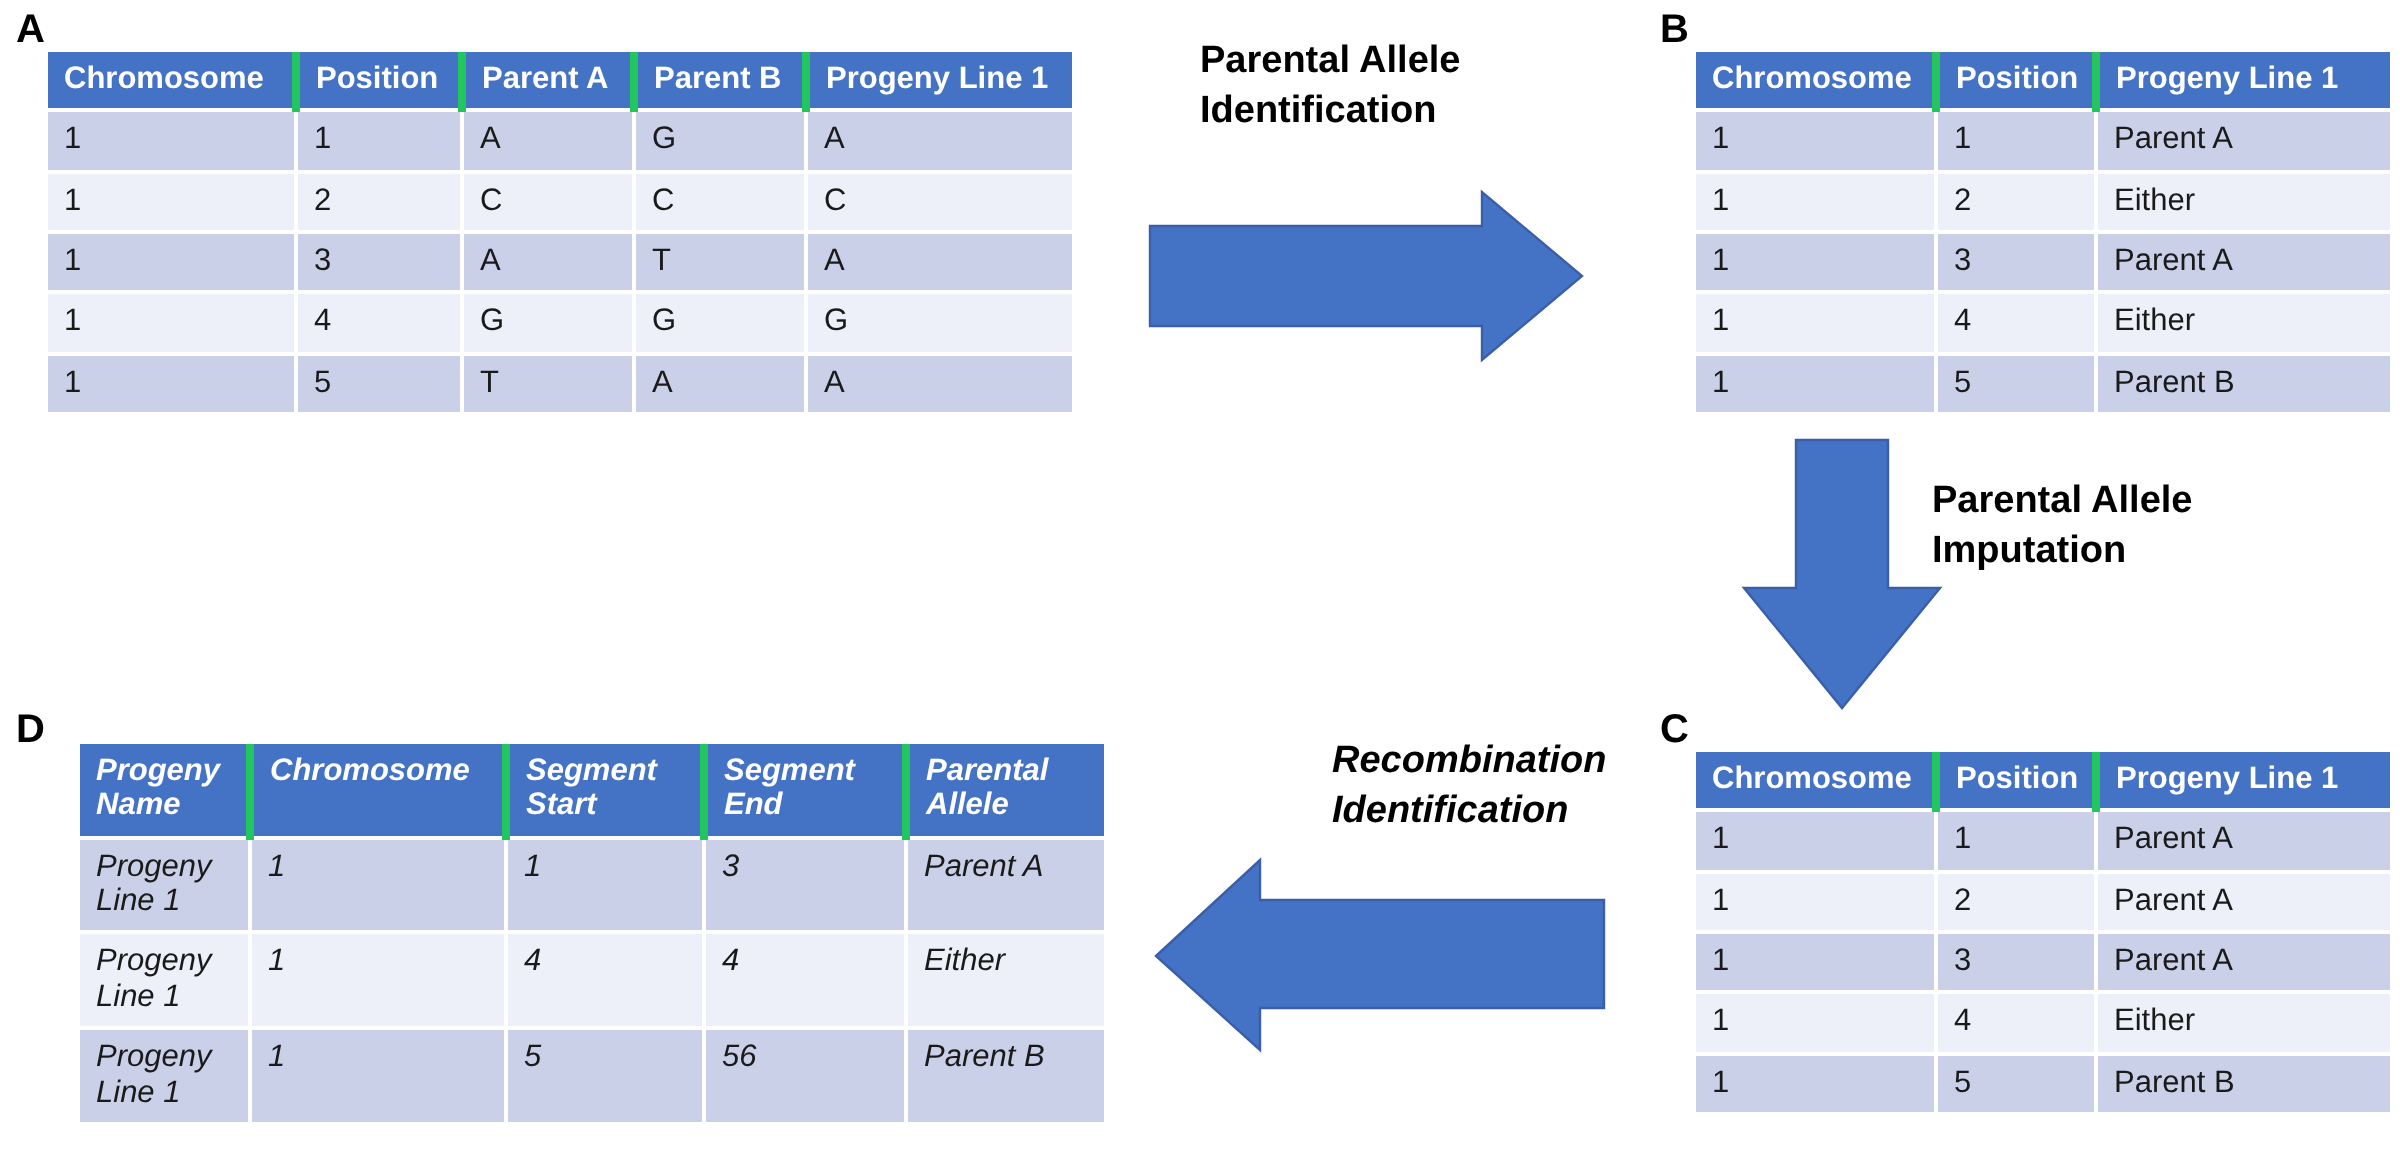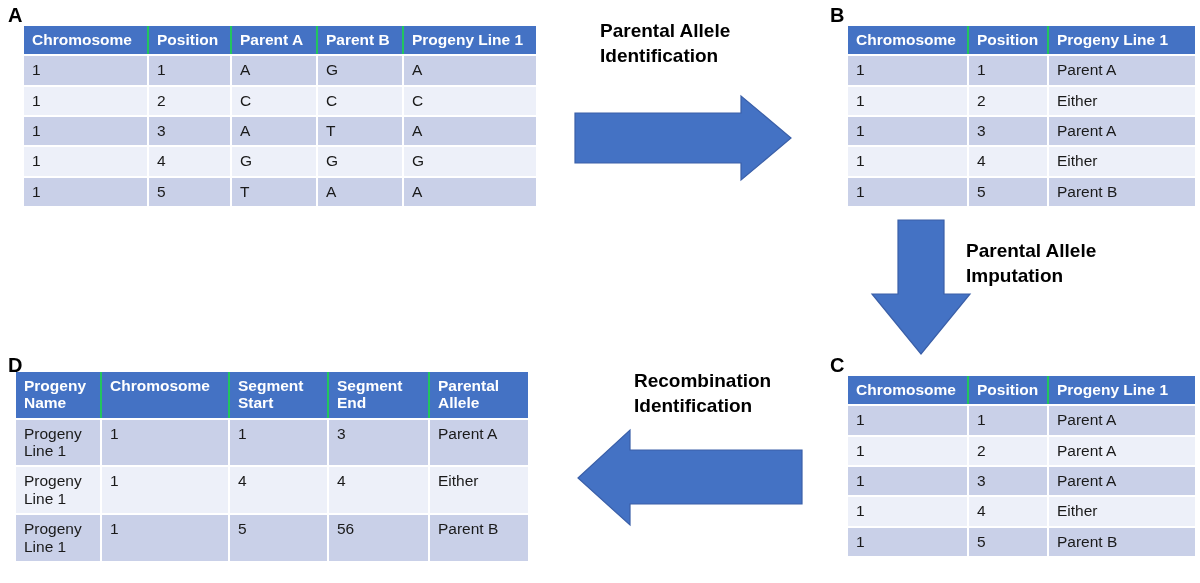--- a/index.html
+++ b/index.html
@@ -35,21 +35,21 @@
     table-layout: fixed;
     font-family: "Liberation Sans", sans-serif;
   }
   .tbl th {
     background: #4472C4;
     color: #ffffff;
     font-weight: bold;
     font-size: 15.5px;
     text-align: left;
     padding: 5px 8px 6px 8px;
-    border-right: 2px solid #22c55e;
+    border-right: 4px solid #22c55e;
     border-bottom: 2px solid #ffffff;
     vertical-align: top;
     line-height: 1.12;
     white-space: pre-line;
   }
   .tbl th:last-child { border-right: none; }
   .tbl td {
     font-size: 15.5px;
     color: #1a1a1a;
     text-align: left;
@@ -242,32 +242,32 @@
         <td>Either</td>
       </tr>
       <tr class="band-dark">
         <td>1</td>
         <td>5</td>
         <td>Parent B</td>
       </tr>
     </tbody>
   </table>
 
-  <div class="arrow-label" style="left:634px; top:368px; width:230px;">Recombination
+  <div class="arrow-label" style="left:666px; top:368px; width:230px;font-style:italic;">Recombination
 Identification</div>
 
   <div class="arrow" style="left:576px; top:428px;">
     <svg width="228" height="100" viewBox="0 0 228 100">
       <polygon points="2,50 54,2 54,22 226,22 226,76 54,76 54,97" fill="#4472C4" stroke="#3A5FA8" stroke-width="1.2"></polygon>
     </svg>
   </div>
 
   <div class="panel-letter" style="left:8px; top:355px;">D</div>
 
-  <table class="tbl" id="table-d" style="left:16px; top:372px; width:512px;">
+  <table class="tbl" id="table-d" style="left:40px; top:372px; width:512px;font-style:italic;">
     <colgroup>
       <col style="width:85px">
         <col style="width:128px">
         <col style="width:99px">
         <col style="width:101px">
         <col style="width:99px">
     </colgroup>
     <thead>
       <tr>
         <th>Progeny

